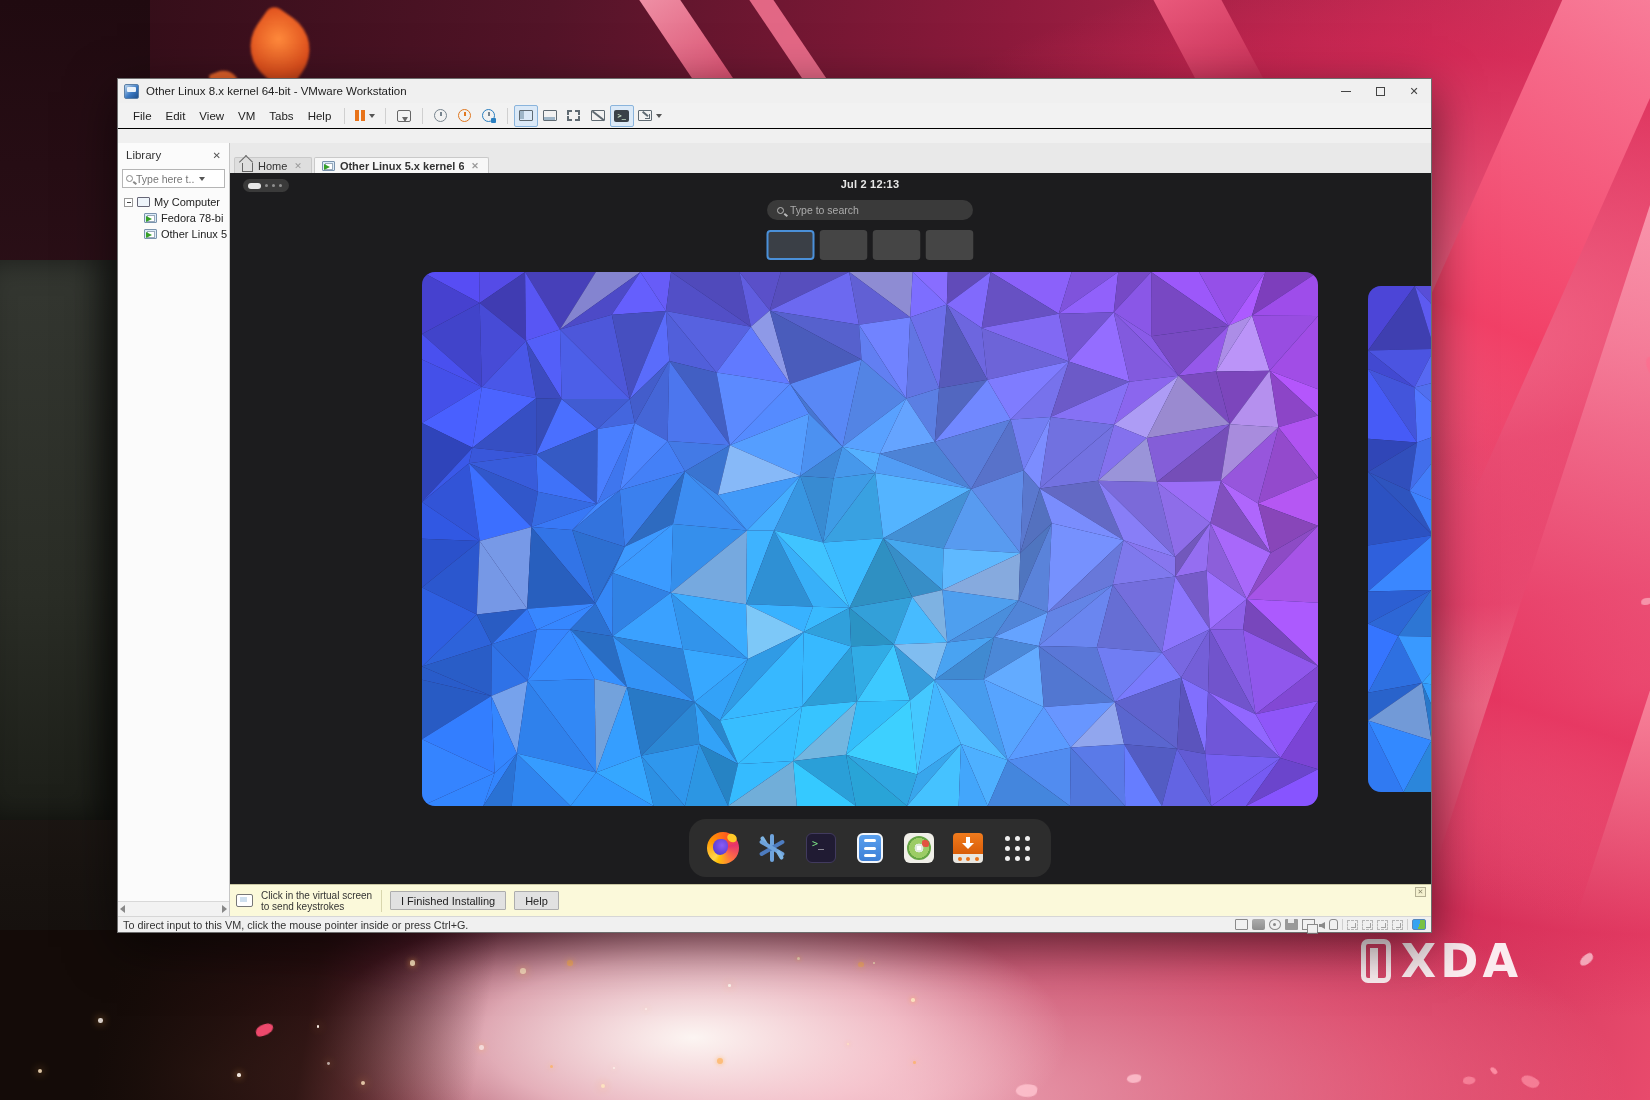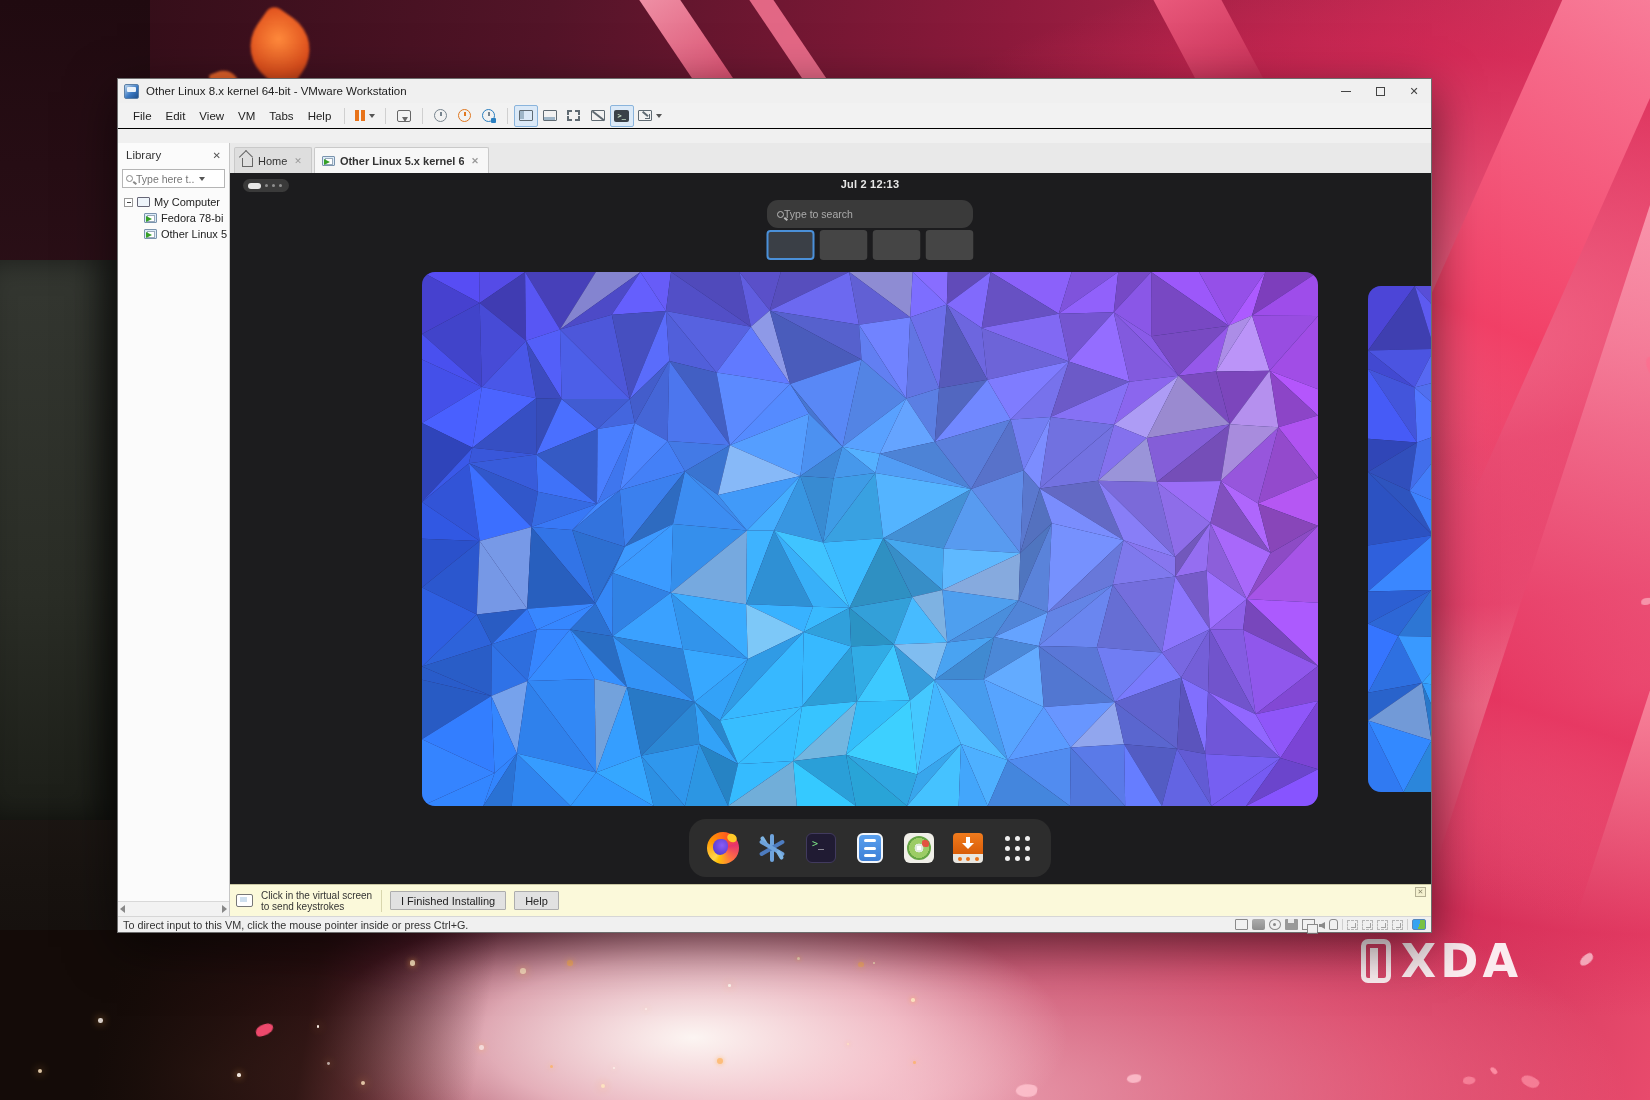--- a/index.html
+++ b/index.html
@@ -114,39 +114,39 @@
   .ic-vm::before { content:""; position:absolute; right:1px; top:1px; width:6px; height:5px; background:#fff; border:1px solid #9ab; }
   .ic-vm::after { content:""; position:absolute; left:1px; bottom:0px; width:0; height:0;
     border-top:3.5px solid transparent; border-bottom:3.5px solid transparent; border-left:6px solid #35a028; }
   .lib-scroll { height:15px; border-top:1px solid #d8d8d8; background:#f2f2f2; display:flex; align-items:center; justify-content:space-between; padding:0 2px; flex:none; }
   .scroll-arrow { width:0; height:0; border-top:4px solid transparent; border-bottom:4px solid transparent; }
   .scroll-arrow.left { border-right:5px solid #888; }
   .scroll-arrow.right { border-left:5px solid #888; }
 
   .console-col { flex:1; display:flex; flex-direction:column; min-width:0; }
   .tabbar { height:30px; background:#e9e9e9; display:flex; align-items:flex-end; padding-left:4px; gap:2px; flex:none; }
-  .tab { height:26px; display:flex; align-items:center; gap:5px; padding:0 7px; border:1px solid #c9c9c9; border-bottom:none;
+  .tab { height:16px; display:flex; align-items:center; gap:5px; padding:0 7px; border:1px solid #c9c9c9; border-bottom:none;
     border-radius:2px 2px 0 0; background:#dedede; color:#333; max-width:175px; }
   .tab.active { background:#f7f7f7; font-weight:700; }
   .tab-label { white-space:nowrap; overflow:hidden; font-size:11px; }
   .tab-close { color:#999; font-size:9px; padding:1px 2px; }
   .ic-home { width:11px; height:9px; border:1.5px solid #666; border-top:none; position:relative; margin-top:4px; }
   .ic-home::before { content:""; position:absolute; left:-2px; top:-6px; width:9px; height:9px; border-top:1.5px solid #666; border-left:1.5px solid #666; transform:rotate(45deg); background:transparent; }
 
   
   .vmscreen { flex:1; background:#1c1c1e; position:relative; overflow:hidden; }
   .guest { position:absolute; left:0; top:0; width:1280px; height:100%; }
   .g-panel { position:absolute; left:0; top:0; width:100%; height:26px; }
   .ws-pill { position:absolute; left:13px; top:6px; height:13px; width:46px; background:#3a3a3a; border-radius:8px;
     display:flex; align-items:center; gap:4px; padding:0 5px; }
   .ws-pill .cur { width:13px; height:6px; background:#e8e8e8; border-radius:3px; }
   .ws-pill .dot { width:3px; height:3px; background:#8f8f8f; border-radius:50%; }
   .g-clock { position:absolute; left:50%; top:5px; transform:translateX(-50%); color:#e6e6e6; font-size:11px; font-weight:700; letter-spacing:.2px; }
-  .g-search { position:absolute; left:50%; top:27px; transform:translateX(-50%); width:206px; height:28px;
-    background:#3a3a3a; border-radius:11px; display:flex; align-items:center; padding:0 10px; }
+  .g-search { position:absolute; left:50%; top:27px; transform:translateX(-50%); width:206px; height:20px;
+    background:#3a3a3a; border-radius:11px; display:flex; align-items:center; gap:6px; padding:0 10px; }
   .g-search .ic-mag { border-color:#b9b9b9; }
   .g-search .ic-mag::after { background:#b9b9b9; }
   .g-search-text { color:#ababab; font-size:10.5px; }
   .g-thumbs { position:absolute; left:50%; top:57px; transform:translateX(-50%); display:flex; gap:5px; }
   .g-thumb { width:48px; height:30px; background:#454545; border-radius:4px; border:2px solid transparent; }
   .g-thumb.active { background:#3a3f46; border-color:#4a90d9; }
   .g-preview { position:absolute; left:50%; top:99px; transform:translateX(-50%); width:896px; height:534px;
     border-radius:13px; overflow:hidden; background:#2a2a66; }
   .g-preview svg, .g-next svg { display:block; width:100%; height:100%; }
   .g-next { position:absolute; left:1138px; top:113px; width:300px; height:506px; border-radius:13px 0 0 13px; overflow:hidden; background:#2a2a66; }

